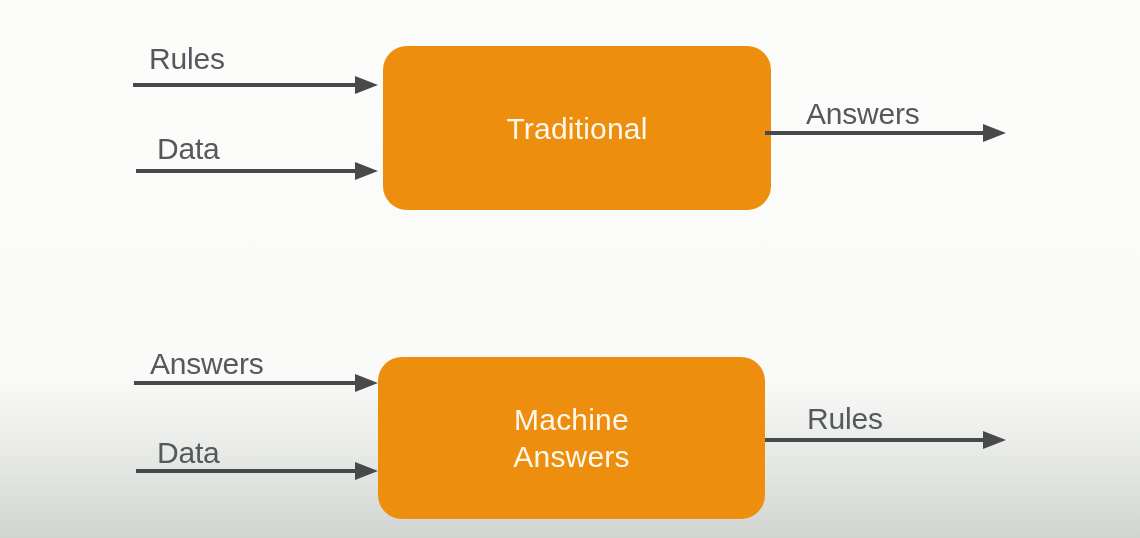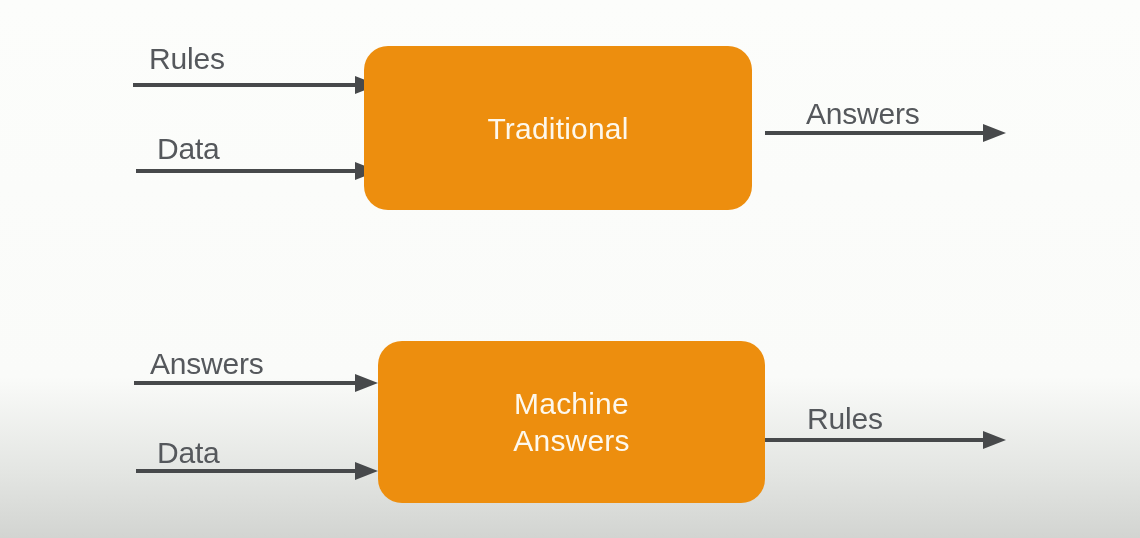--- a/index.html
+++ b/index.html
@@ -79,21 +79,21 @@
       <span class="shaft"></span>
       <span class="head"></span>
     </div>
 
     <span class="io-label" style="left:157px; top:134px;">Data</span>
     <div class="arrow" style="left:136px; top:162px; width:242px;">
       <span class="shaft"></span>
       <span class="head"></span>
     </div>
 
-    <div class="process-box" style="left:364px; top:46px; width:388px; height:164px;">
+    <div class="process-box" style="left:383px; top:46px; width:388px; height:164px;">
       <div class="box-title">
         <div>Traditional</div>
       </div>
     </div>
 
     <span class="io-label" style="left:806px; top:99px;">Answers</span>
     <div class="arrow" style="left:765px; top:124px; width:241px;">
       <span class="shaft"></span>
       <span class="head"></span>
     </div>
@@ -105,21 +105,21 @@
       <span class="shaft"></span>
       <span class="head"></span>
     </div>
 
     <span class="io-label" style="left:157px; top:438px;">Data</span>
     <div class="arrow" style="left:136px; top:462px; width:242px;">
       <span class="shaft"></span>
       <span class="head"></span>
     </div>
 
-    <div class="process-box" style="left:378px; top:341px; width:387px; height:162px;">
+    <div class="process-box" style="left:378px; top:357px; width:387px; height:162px;">
       <div class="box-title">
         <div>Machine</div>
         <div>Answers</div>
       </div>
     </div>
 
     <span class="io-label" style="left:807px; top:404px;">Rules</span>
     <div class="arrow" style="left:765px; top:431px; width:241px;">
       <span class="shaft"></span>
       <span class="head"></span>

